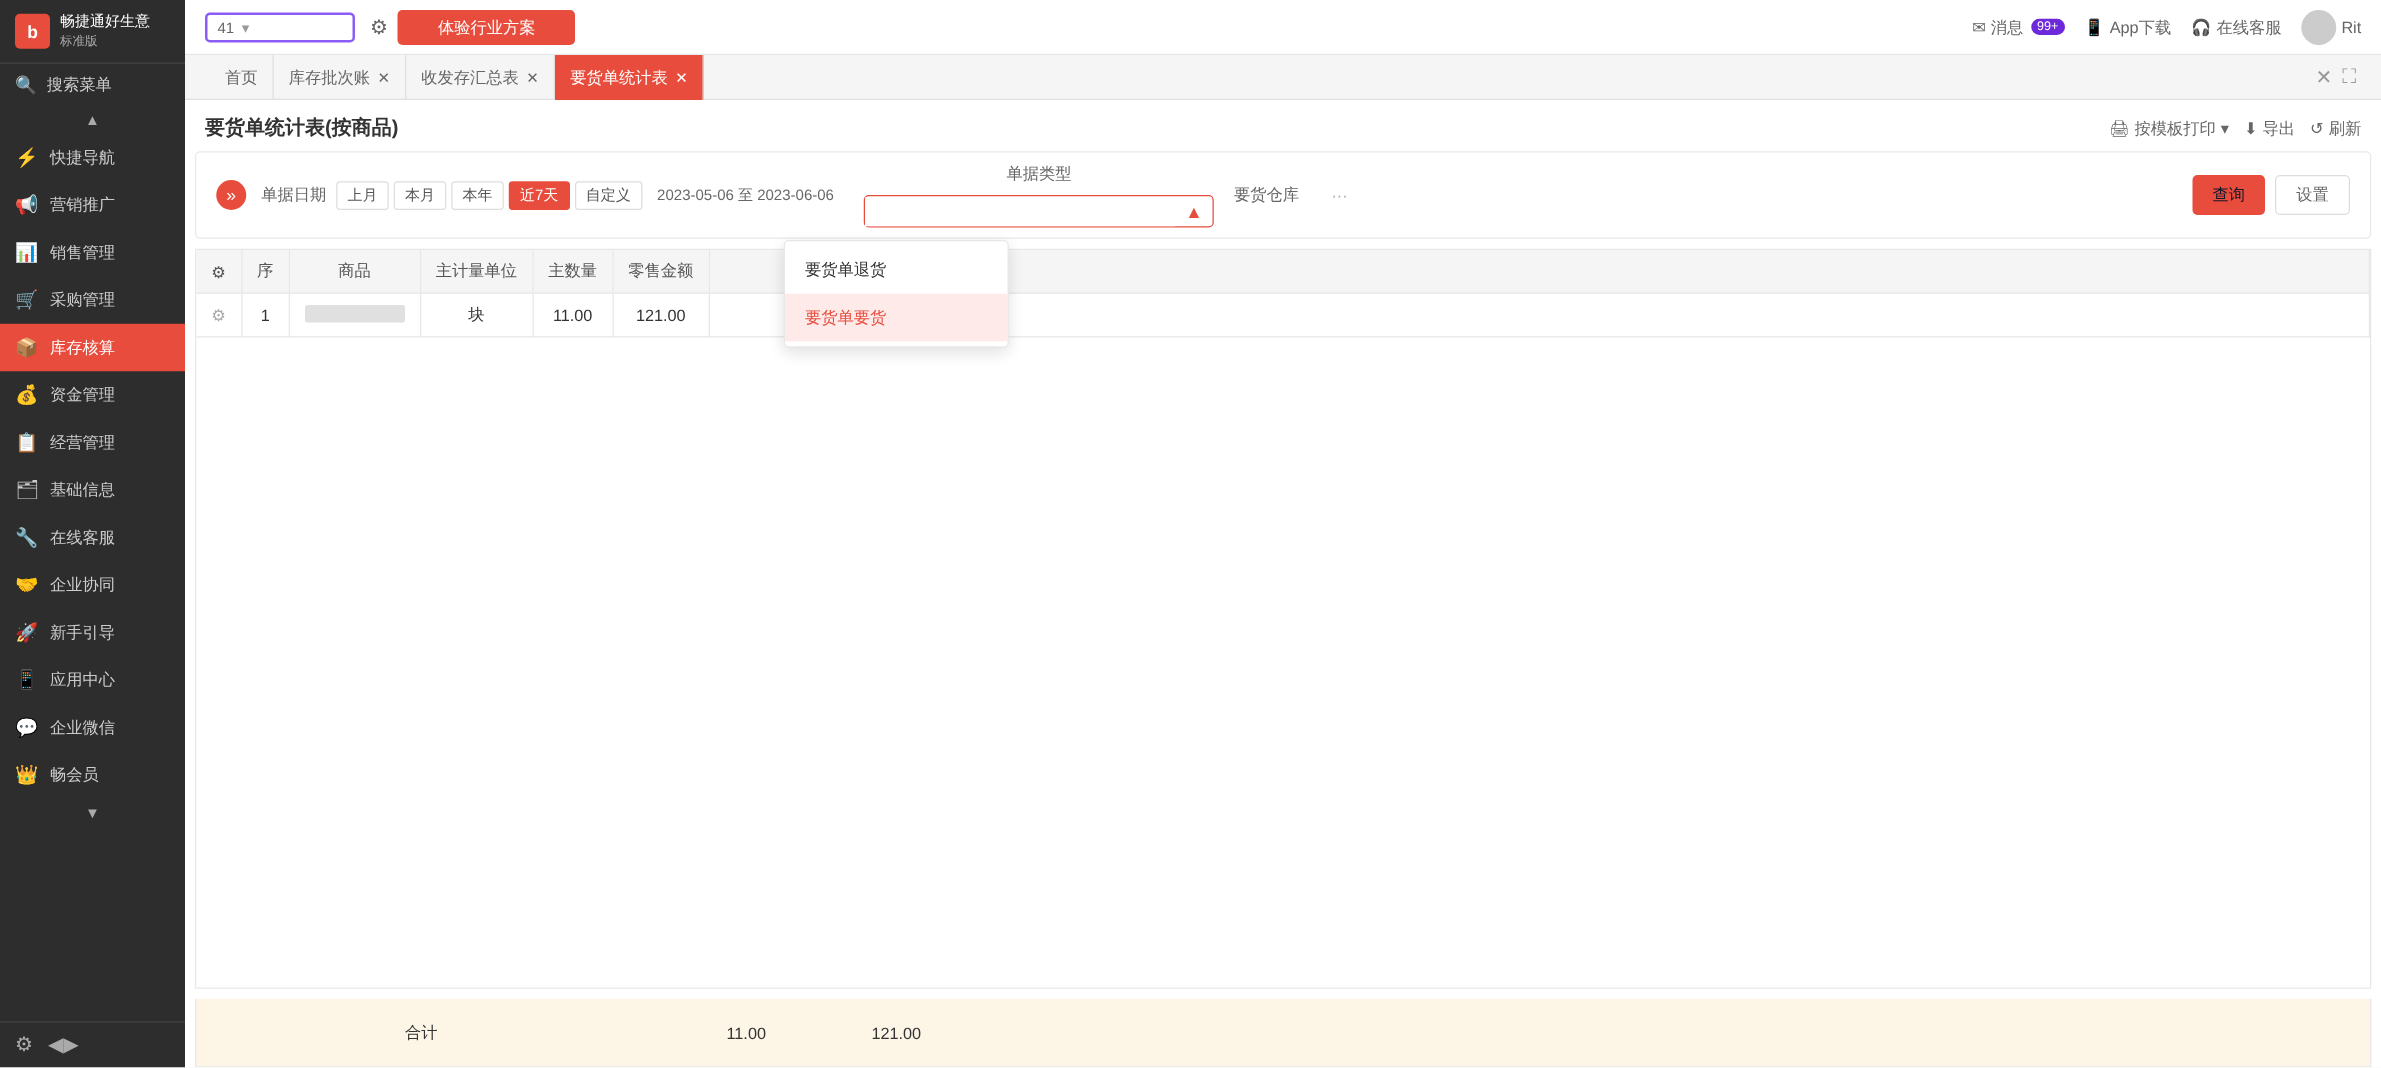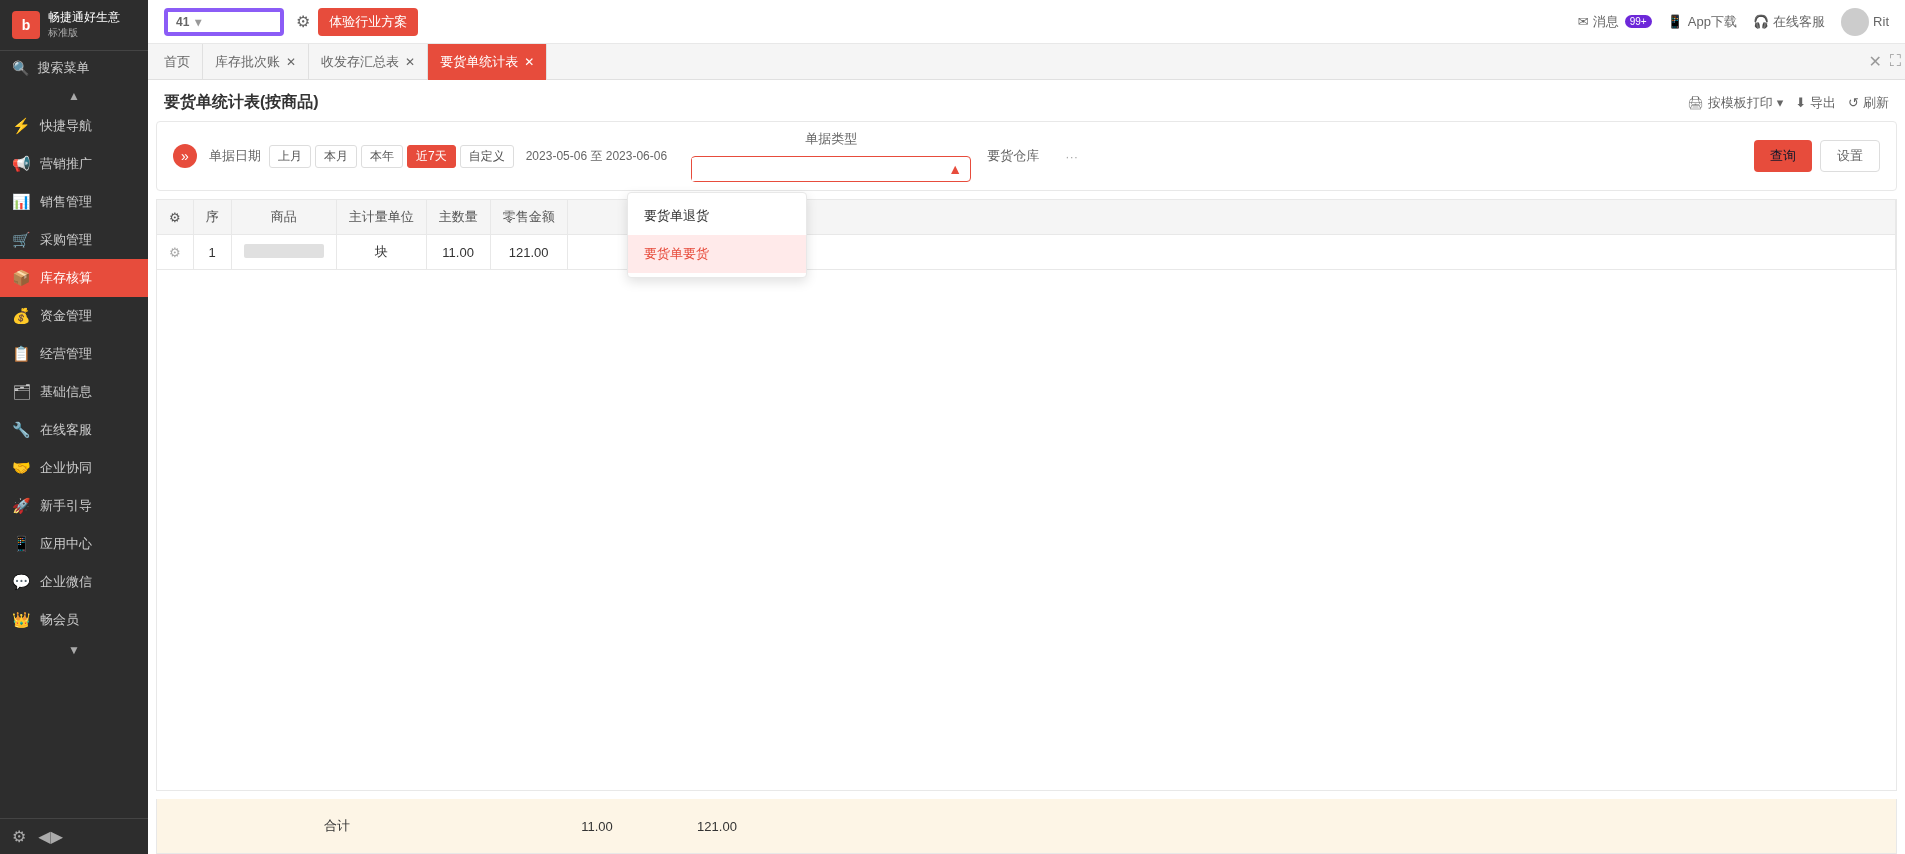--- a/index.html
+++ b/index.html
@@ -105,37 +105,36 @@
       flex-shrink: 0;
     }
     .topbar-left {
       display: flex;
       align-items: center;
       gap: 8px;
       flex: 1;
     }
     .topbar-dropdown {
       display: flex;
-      border: 4px solid #8b5cf6;
+      border: 2px solid #8b5cf6;
       border-radius: 4px;
       padding: 3px 8px;
       font-size: 12px;
       color: #666;
       cursor: pointer;
       min-width: 120px;
-      font-weight: bold;
     }
     .topbar-dropdown .arrow { margin-left: 6px; color: #999; }
     .topbar-gear { color: #666; cursor: pointer; font-size: 16px; margin-left: 4px; }
     .topbar-trial-btn {
       background: #e74c3c;
       color: white;
       border: none;
       border-radius: 4px;
-      padding: 5px 11px;
+      padding: 5px 32px;
       font-size: 13px;
       cursor: pointer;
     }
     .topbar-right {
       display: flex;
       align-items: center;
       gap: 16px;
       color: #666;
       font-size: 13px;
     }
@@ -159,21 +158,21 @@
       background: #ccc;
       border-radius: 50%;
     }
 
     
     .tabs-bar {
       display: flex;
       align-items: center;
       background: #f5f5f5;
       border-bottom: 1px solid #e0e0e0;
-      padding: 0 4px;
+      padding: 0 20px;
       height: 36px;
       flex-shrink: 0;
     }
     .tab {
       display: flex;
       align-items: center;
       padding: 0 12px;
       height: 36px;
       cursor: pointer;
       font-size: 13px;

